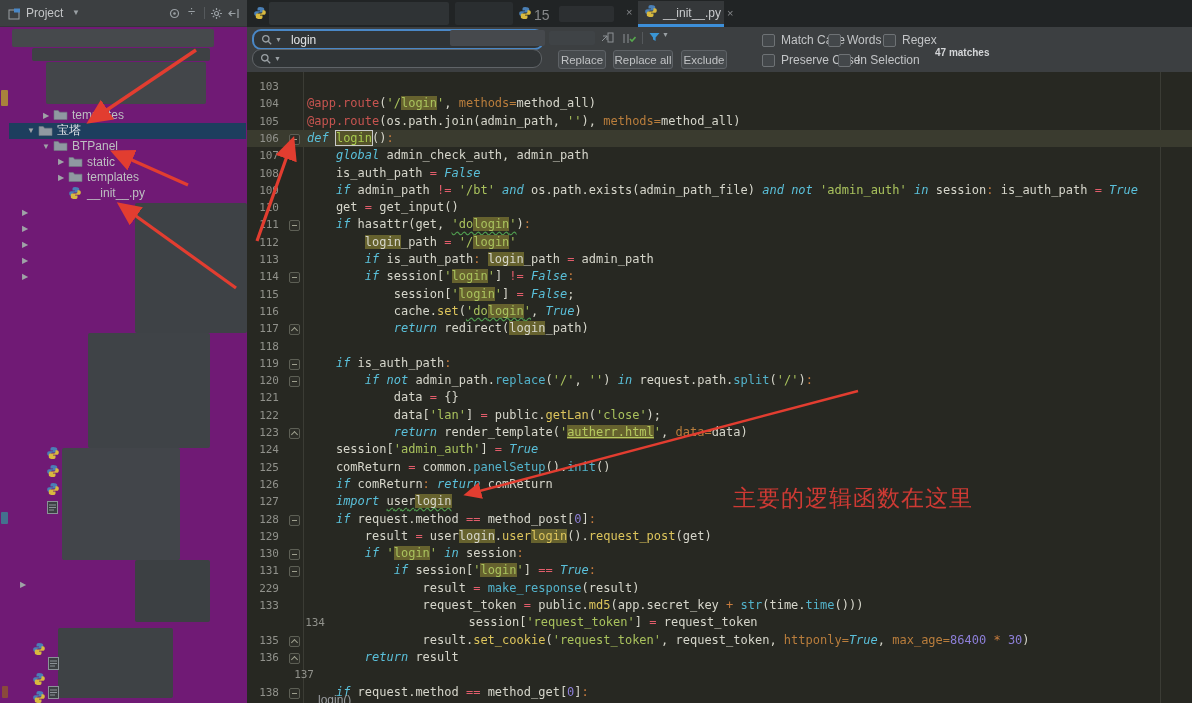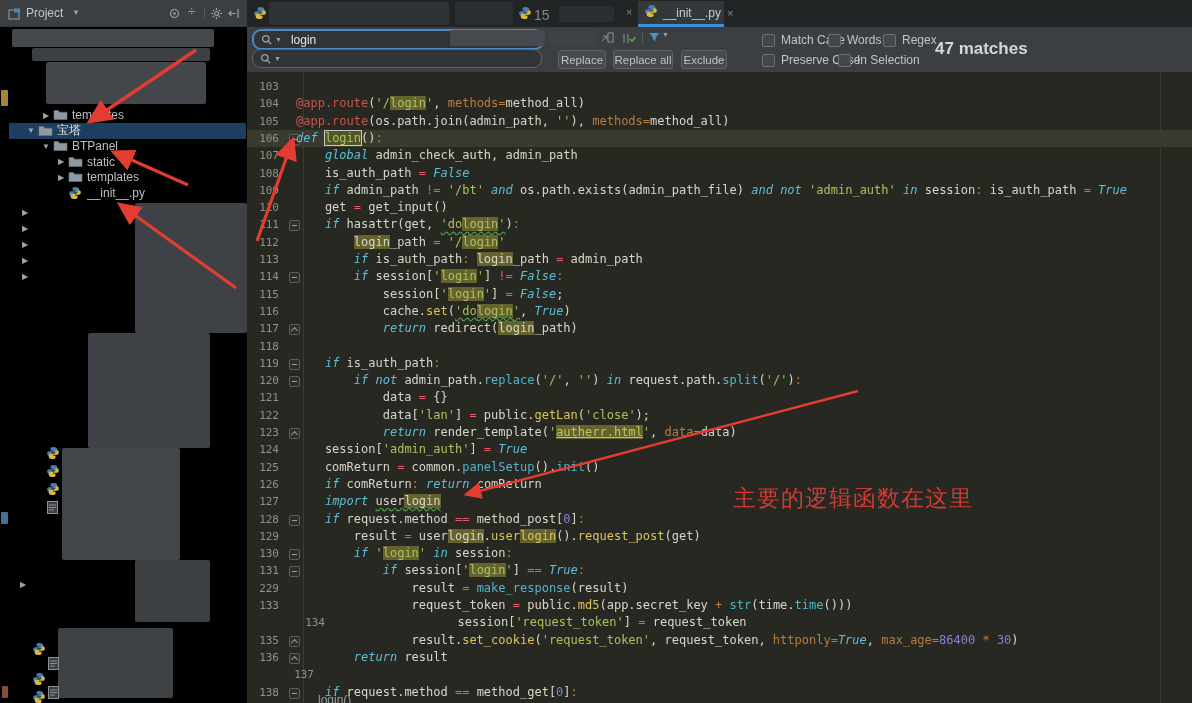--- a/index.html
+++ b/index.html
@@ -1,19 +1,19 @@
 <!DOCTYPE html>
 <html><head>
 <meta charset="utf-8">
 <style>
   html,body{margin:0;padding:0;background:#1a1a1a}
   .app{position:relative;width:1192px;height:703px;overflow:hidden;background:#272822;
        font-family:"Liberation Sans",sans-serif;-webkit-font-smoothing:antialiased}
   
-  .sidebar{position:absolute;left:0;top:0;width:247px;height:703px;background:#000000;border-right:1px solid #272727}
+  .sidebar{position:absolute;left:0;top:0;width:247px;height:703px;background:#701a75;border-right:1px solid #272727}
   .sb-header{position:absolute;left:0;top:0;width:247px;height:26px;background:#3c3f41;border-bottom:1px solid #333638}
   .sb-title{position:absolute;left:26px;top:6px;font-size:12px;color:#c3c5c7}
   .sb-caret{position:absolute;left:72px;top:8px;font-size:8px;color:#9aa0a4}
   .sb-winicon{position:absolute;left:8px;top:6px}
   .hicon{position:absolute;top:6px;cursor:default}
   .hsep{position:absolute;top:7px;width:1px;height:12px;background:#55595c}
   .tree-row{position:absolute;left:9px;right:1px;height:16px;display:flex;align-items:center;
             font-size:12px;color:#bdbfc1;white-space:nowrap}
   .tree-row.sel{background:#1d3e5e;color:#e8eaec}
   .arr{display:inline-block;width:14px;font-size:8px;color:#9fa3a7;text-align:center;flex:0 0 14px}
@@ -39,35 +39,35 @@
   .sfield.focus{top:2px;border:2px solid #4a88c7}
   .sfield.plain{top:22px;border:1px solid #606468}
   .sfield .magwrap{display:flex;align-items:center;margin-left:7px}
   .sfield .qcaret{font-size:7px;color:#9aa0a4;margin-left:2px}
   .sfield .qtext{font-size:12px;color:#e0e2e4;margin-left:9px}
   .sbtn{position:absolute;top:23px;height:19px;background:#464a4d;border:1px solid #5e6266;border-radius:3px;
         font-size:11.5px;color:#c0c2c4;display:flex;align-items:center;justify-content:center;box-sizing:border-box}
   .cbrow{position:absolute;display:flex;align-items:center}
   .cb{display:inline-block;width:11px;height:11px;background:#43474a;border:1px solid #6e7275;border-radius:2px;margin-right:6px}
   .cbl{font-size:12px;color:#c2c4c6}
-  .matches{position:absolute;left:688px;top:12px;font-size:17px;font-weight:bold;color:#d4d6d8}
+  .matches{position:absolute;left:688px;top:20px;font-size:10px;font-weight:bold;color:#d4d6d8}
   .ticonbar{position:absolute;top:4px}
   
   .editor{position:absolute;left:247px;top:72px;width:945px;height:631px;background:#272822}
   .gutter-sep{position:absolute;left:56px;top:0;bottom:0;width:1px;background:#3b3c35}
   .wrap-guide{position:absolute;left:913px;top:0;bottom:0;width:1px;background:#3b3c35}
   .crow{position:absolute;left:0;right:0;height:17.3px}
   .crow.active{background:#3a3b2f}
   .ln{position:absolute;left:0;width:32px;text-align:right;color:#90918b;
       font:11px "DejaVu Sans Mono",monospace;line-height:17.3px}
   .fm{position:absolute;left:42px;top:4px;width:9px;height:9px;border:1px solid #5d5f55;background:#2d2e28;border-radius:2px}
   .fm.fs::after{content:"";position:absolute;left:2px;top:4px;width:5px;height:1px;background:#9fa08f}
   .fm.fe::after{content:"";position:absolute;left:2px;top:3px;width:4px;height:4px;
                 border-left:1px solid #9fa08f;border-top:1px solid #9fa08f;transform:rotate(45deg)}
-  .cd{position:absolute;left:49px;white-space:pre;font:12px "DejaVu Sans Mono",monospace;line-height:17.3px;color:#d6d6cb}
+  .cd{position:absolute;left:60px;white-space:pre;font:12px "DejaVu Sans Mono",monospace;line-height:17.3px;color:#d6d6cb}
   .cd .d{color:#d6d6cb}
   .cd .k{color:#5ac0da;font-style:italic}
   .cd .s{color:#a9c25d}
   .cd .dec{color:#c75450}
   .cd .par{color:#b97d3c}
   .cd .opr{color:#e25d6b}
   .cd .opo{color:#c87c3e}
   .cd .num{color:#8d7fd8}
   .cd .fy{color:#dcc45c}
   .cd .fc{color:#53b3cb}

